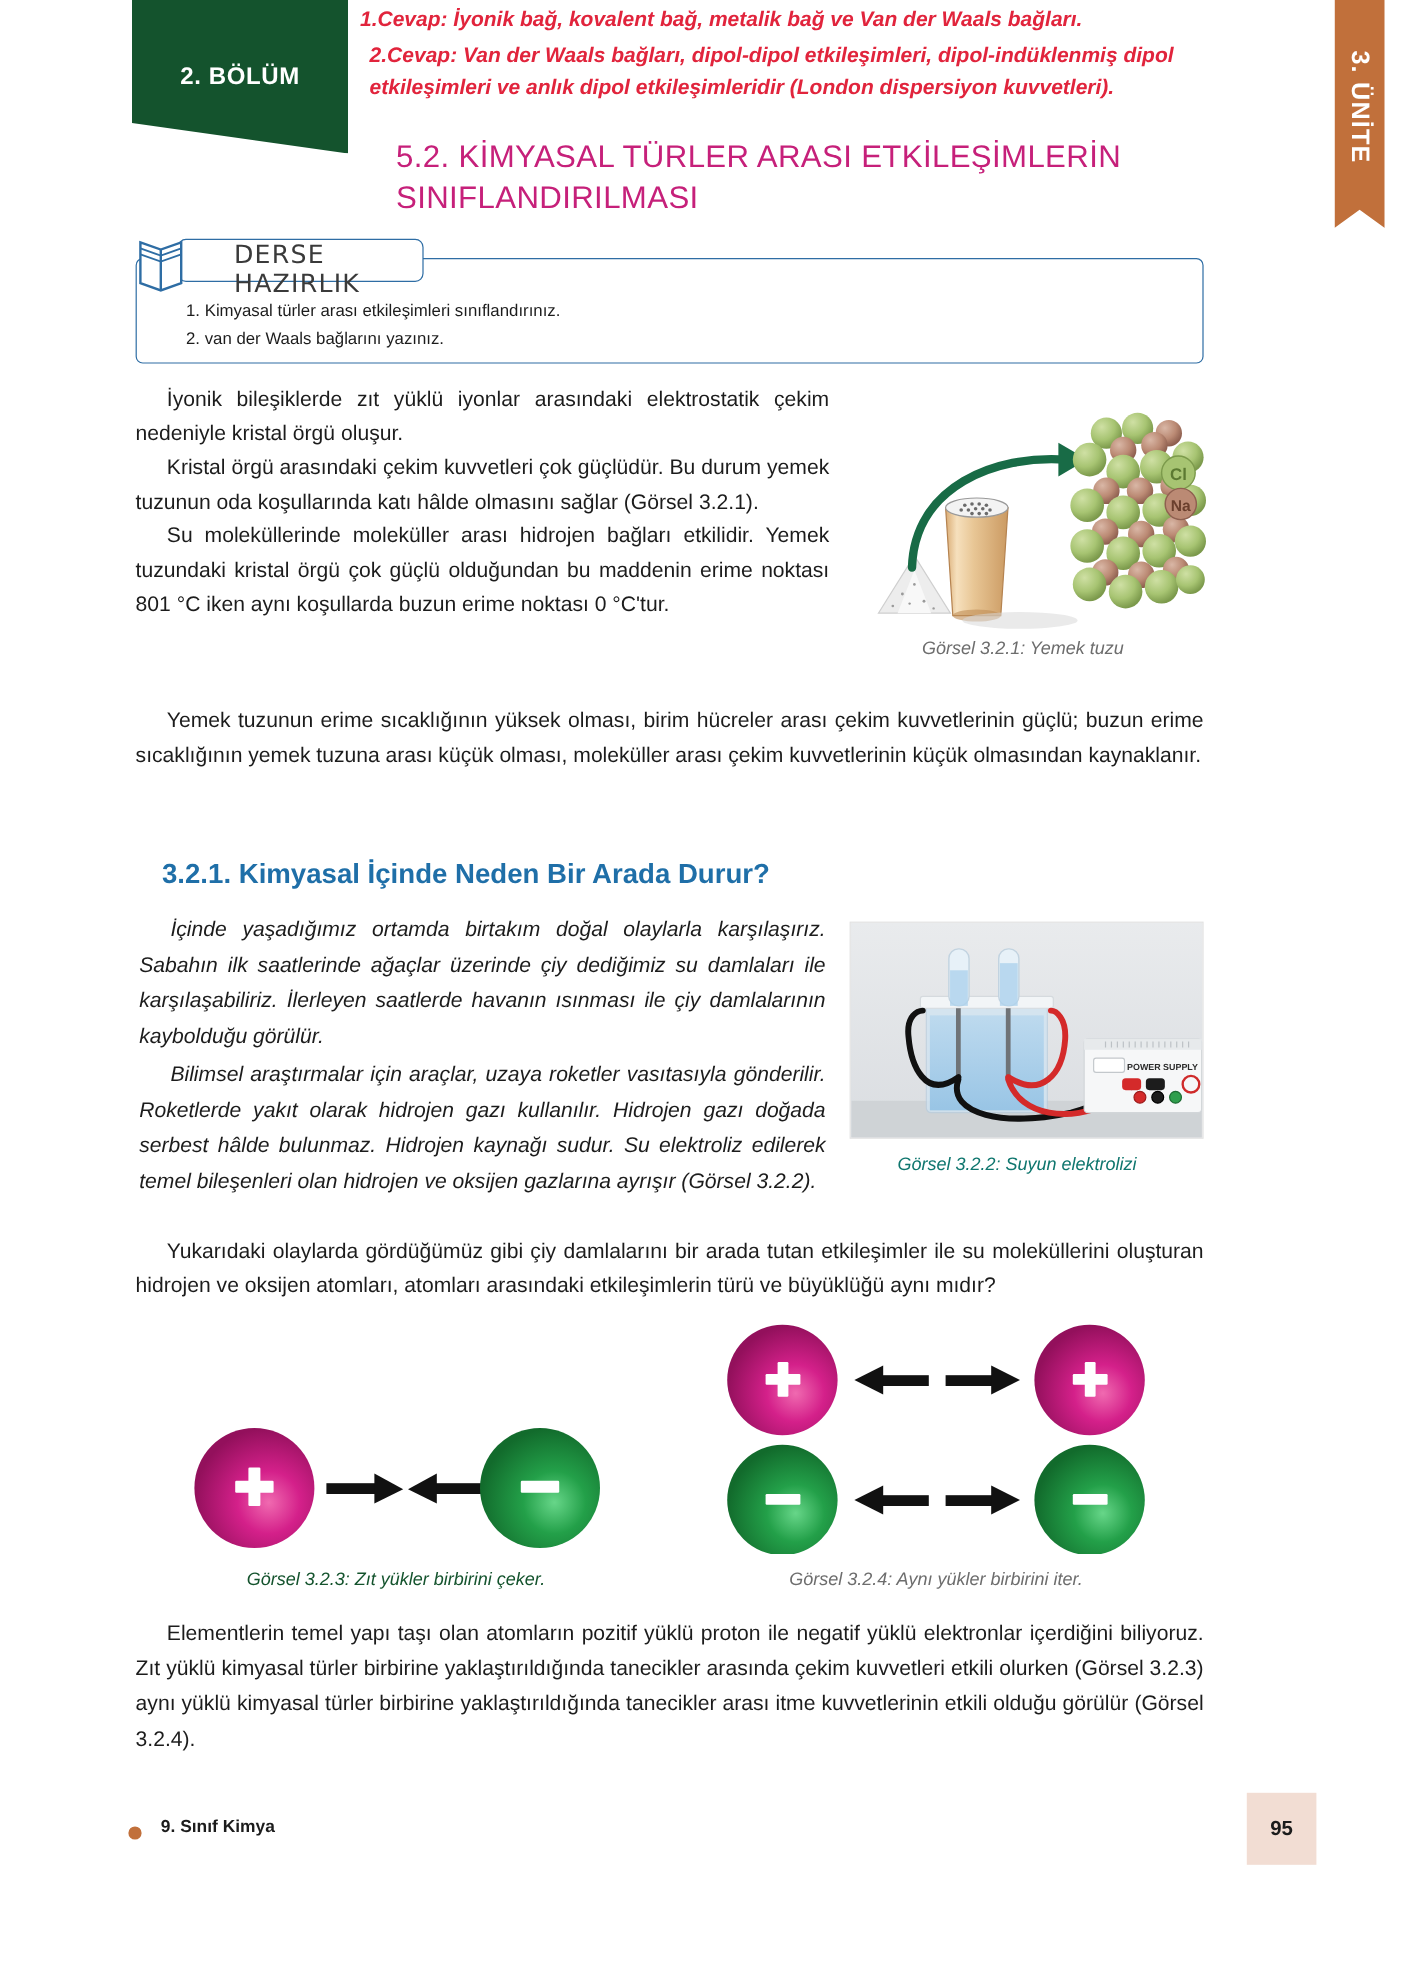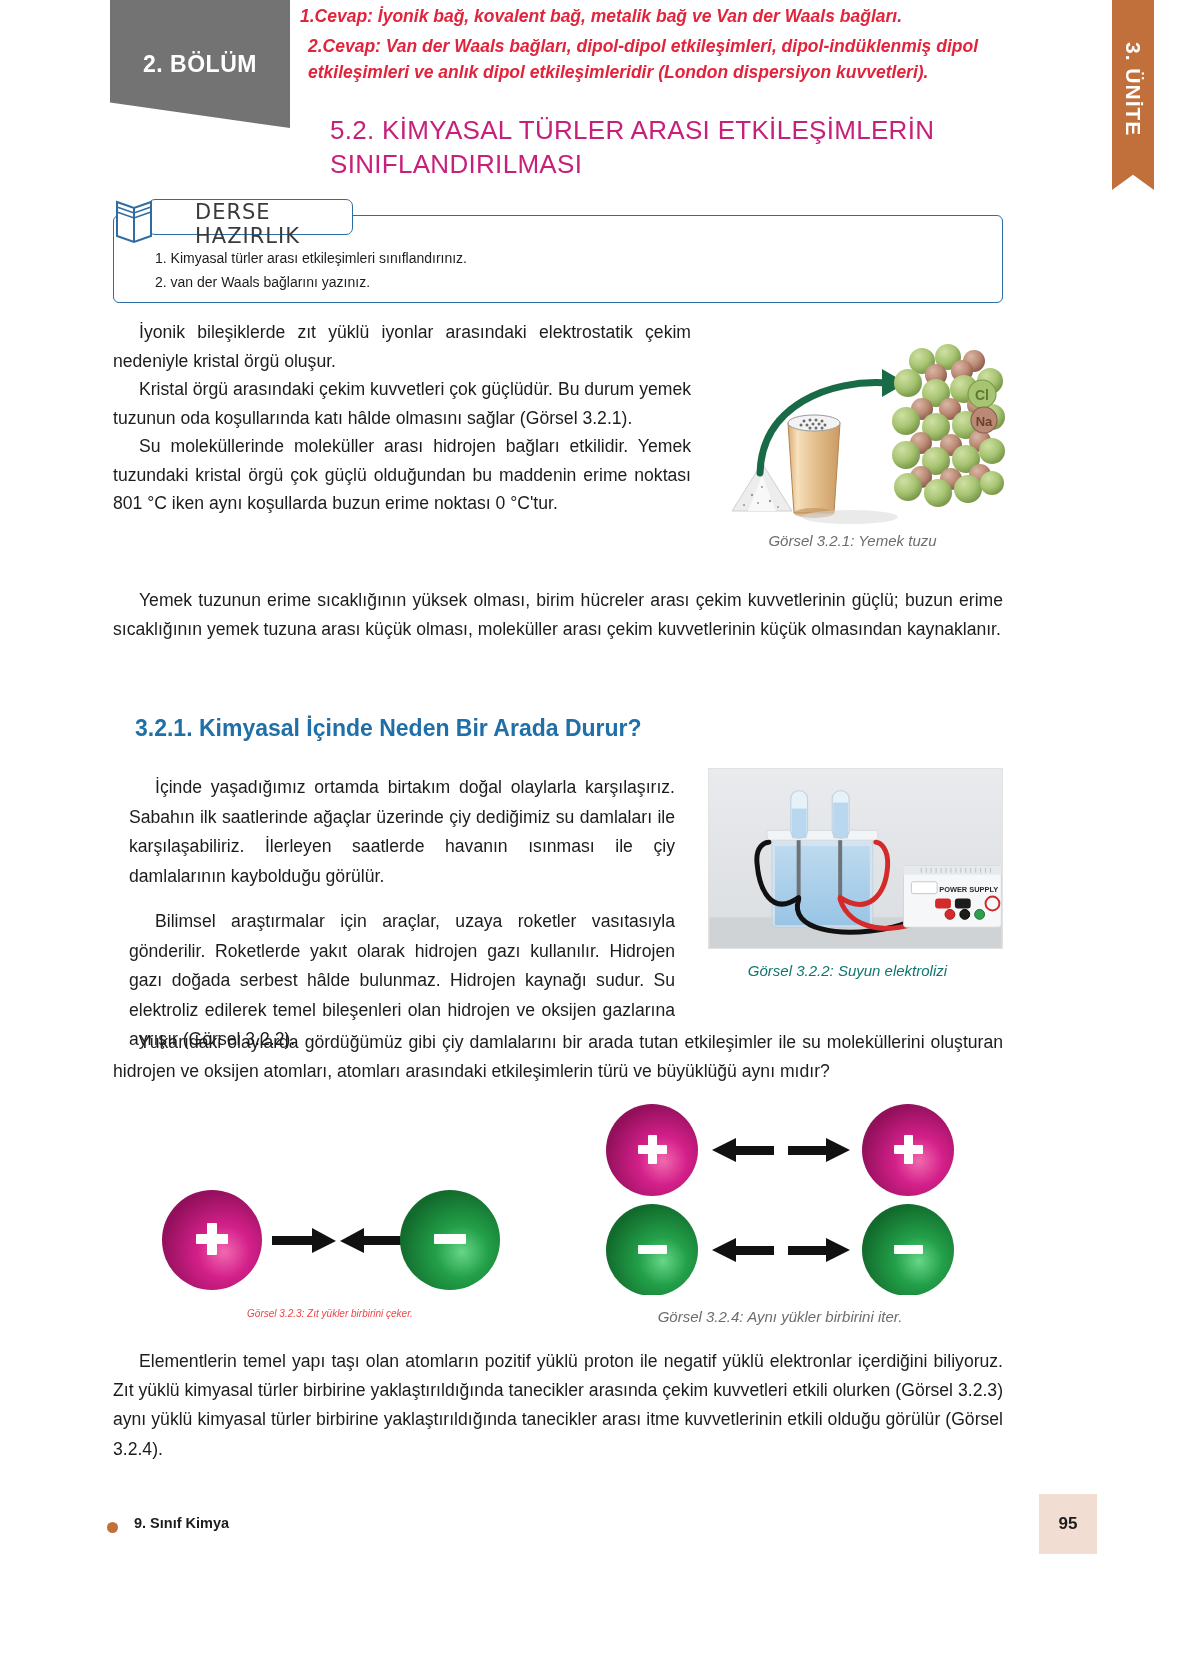--- a/index.html
+++ b/index.html
@@ -9,23 +9,23 @@
     background:#ffffff;
     font-family:"Liberation Sans", sans-serif;
     color:#1c1c1c;
     position:relative;
     overflow:hidden;
   }
 
   
   .chapter-tab{
     position:absolute; left:110px; top:0; width:180px; height:128px;
-    background:#737373; color:#fff;
+    background:#14532d; color:#fff;
     display:flex; align-items:center; justify-content:center;
-    font-size:23px; font-weight:bold; letter-spacing:.5px;
+    font-size:20px; font-weight:bold; letter-spacing:.5px;
     clip-path: polygon(0 0, 100% 0, 100% 100%, 0 80%);
   }
   .unit-tab{
     position:absolute; right:28px; top:0; width:42px; height:190px;
     background:#c1703b; color:#fff;
     clip-path: polygon(0 0, 100% 0, 100% 100%, 50% 92%, 0 100%);
     display:flex; align-items:center; justify-content:center;
   }
   .unit-tab span{
     writing-mode:vertical-rl; font-size:21px; font-weight:bold; letter-spacing:1px;
@@ -91,21 +91,21 @@
 
   
   .sub-head{
     position:absolute; left:135px; top:715px;
     color:#1f6fa8; font-size:23px; font-weight:bold;
   }
   .col-left2{
     position:absolute; left:113px; top:757px; width:578px;
     font-size:17.6px; line-height:1.68; text-align:justify;
   }
-  .col-left2 p{ margin:16px; text-indent:26px; }
+  .col-left2 p{ margin:3px; text-indent:26px;font-style:italic; }
   .col-left2 p + p{ margin-top:0px; }
 
   .elec-photo{
     position:absolute; left:708px; top:768px; width:295px; height:181px;
     border:1px solid #e2e2e2; overflow:hidden;
     background:linear-gradient(#e8eaec,#d9dde1);
   }
   .elec-caption{
     position:absolute; left:690px; top:962px; width:315px; text-align:center;
     font-size:15px; font-style:italic; color:#0f766e;
@@ -115,21 +115,21 @@
     position:absolute; left:113px; top:1028px; width:890px;
     font-size:17.6px; line-height:1.62; text-align:justify;
   }
   .full-para2 p{ margin:0; text-indent:26px; }
 
   
   .fig3{ position:absolute; left:160px; top:1185px; width:340px; height:110px; }
   .fig4{ position:absolute; left:600px; top:1100px; width:360px; height:195px; }
   .fig3-caption{
     position:absolute; left:140px; top:1308px; width:380px; text-align:center;
-    font-size:10px; font-style:italic; color:#ef4444;
+    font-size:15px; font-style:italic; color:#14532d;
   }
   .fig4-caption{
     position:absolute; left:590px; top:1308px; width:380px; text-align:center;
     font-size:15px; font-style:italic; color:#6d6d6d;
   }
 
   .final-para{
     position:absolute; left:113px; top:1347px; width:890px;
     font-size:17.6px; line-height:1.66; text-align:justify;
   }

